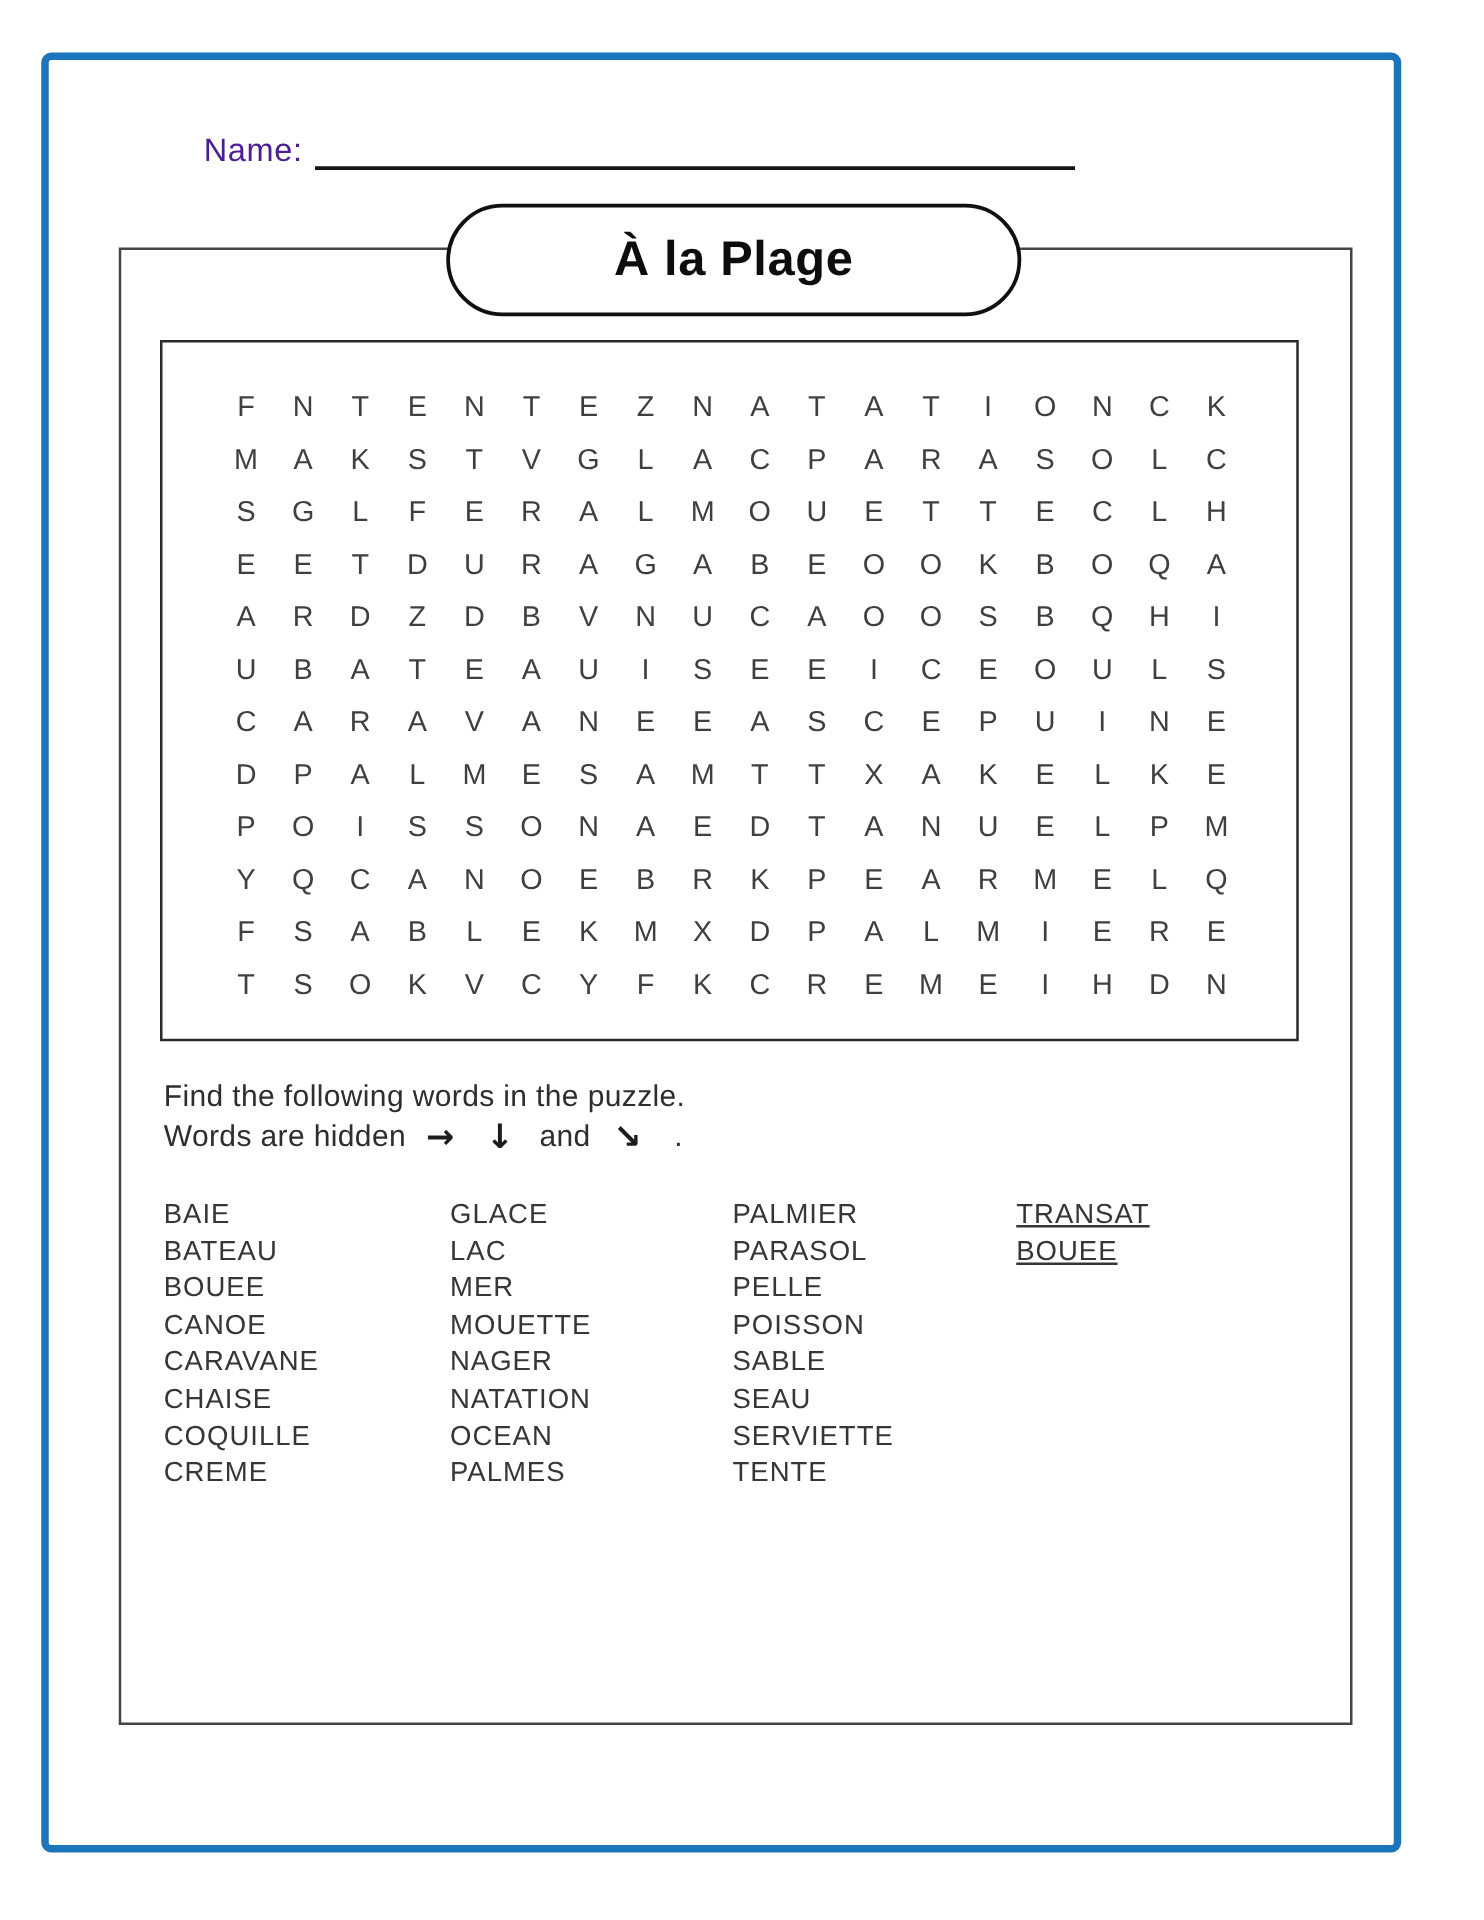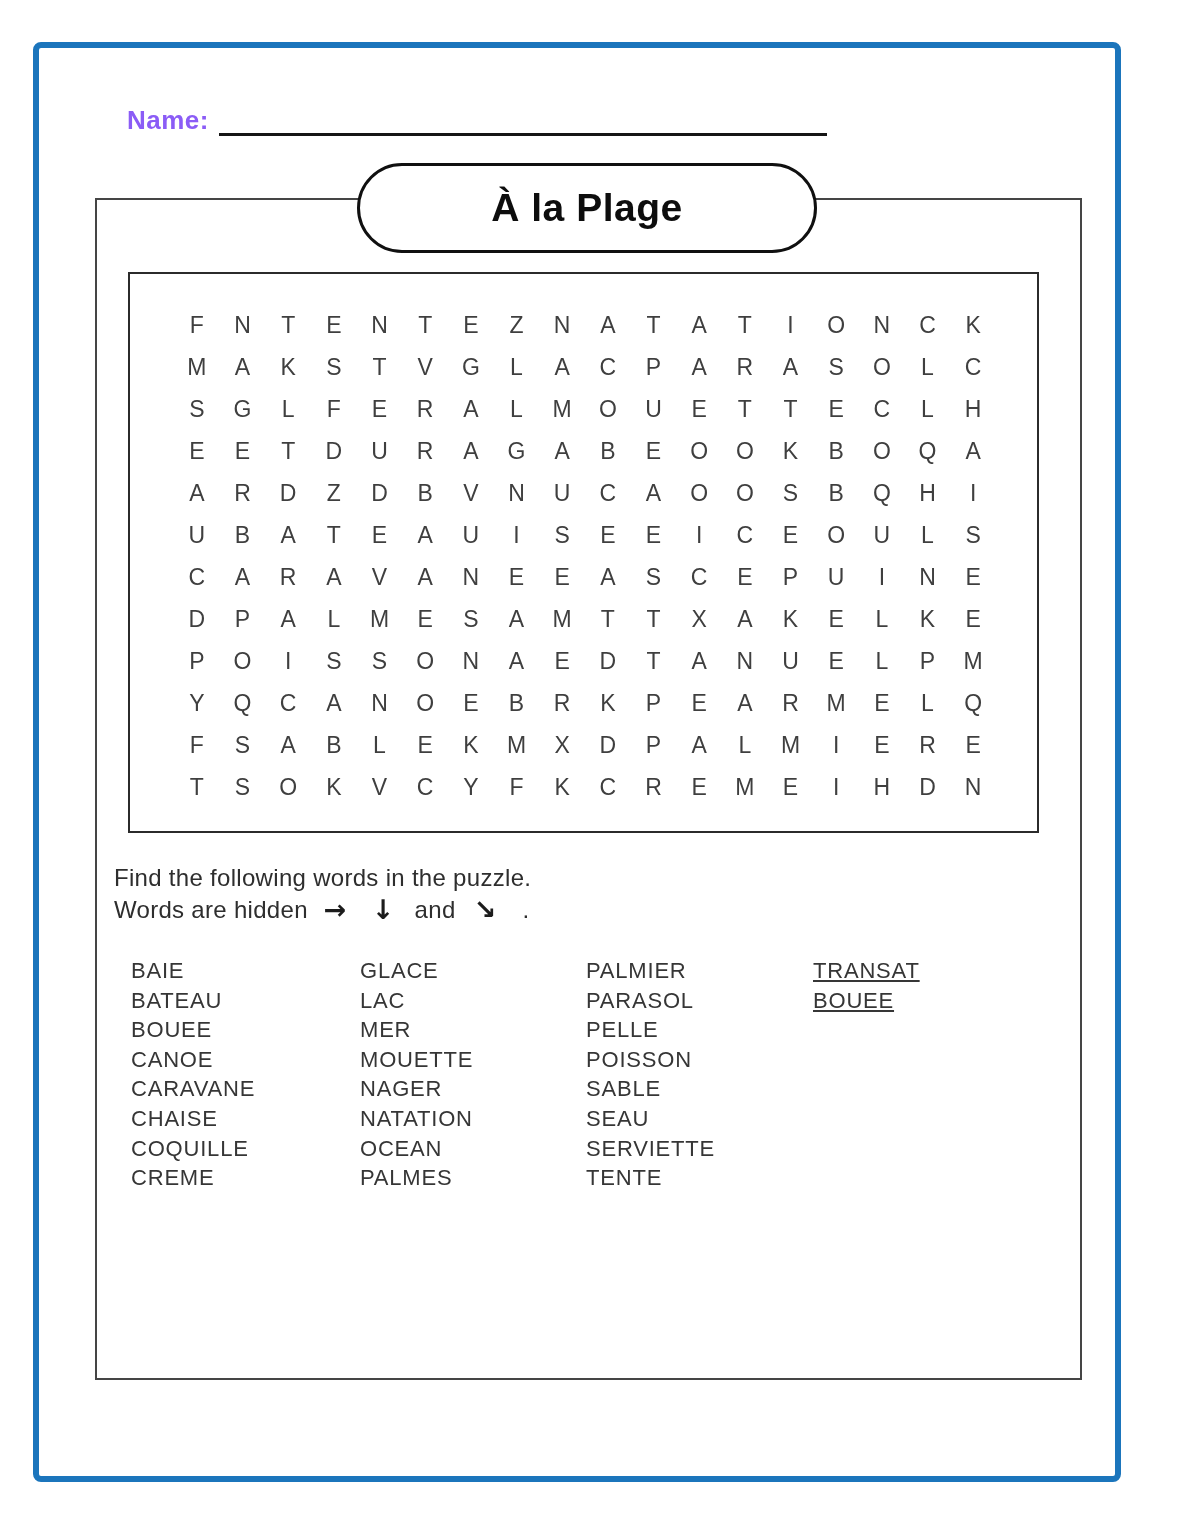--- a/index.html
+++ b/index.html
@@ -22,23 +22,24 @@
   }
   .name-row {
     position: absolute;
     left: 127px; top: 105px;
     display: flex;
     align-items: flex-end;
     z-index: 2;
   }
   .name-label {
     font-size: 26px;
-    font-weight: bold;
-    color: #8b5cf6;
+    font-weight: normal;
+    color: #4c1d95;
     letter-spacing: 0.5px;
+    margin-left: 36px;
   }
   .name-line {
     display: inline-block;
     width: 608px;
     height: 24px;
     margin-left: 10px;
     border-bottom: 3px solid #151515;
   }
   .content-box {
     position: absolute;
@@ -90,21 +91,21 @@
   .grid-letter {
     display: flex;
     align-items: center;
     justify-content: center;
     font-size: 23px;
     font-weight: 400;
     color: #3f3f3f;
   }
   .instructions {
     position: absolute;
-    left: 114px; top: 862px;
+    left: 131px; top: 862px;
     font-size: 24px;
     color: #2e2e2e;
     letter-spacing: 0.3px;
     line-height: 31px;
     z-index: 2;
   }
   .instr-line { white-space: nowrap; }
   .arrow {
     font-family: "DejaVu Sans", sans-serif;
     font-weight: bold;

